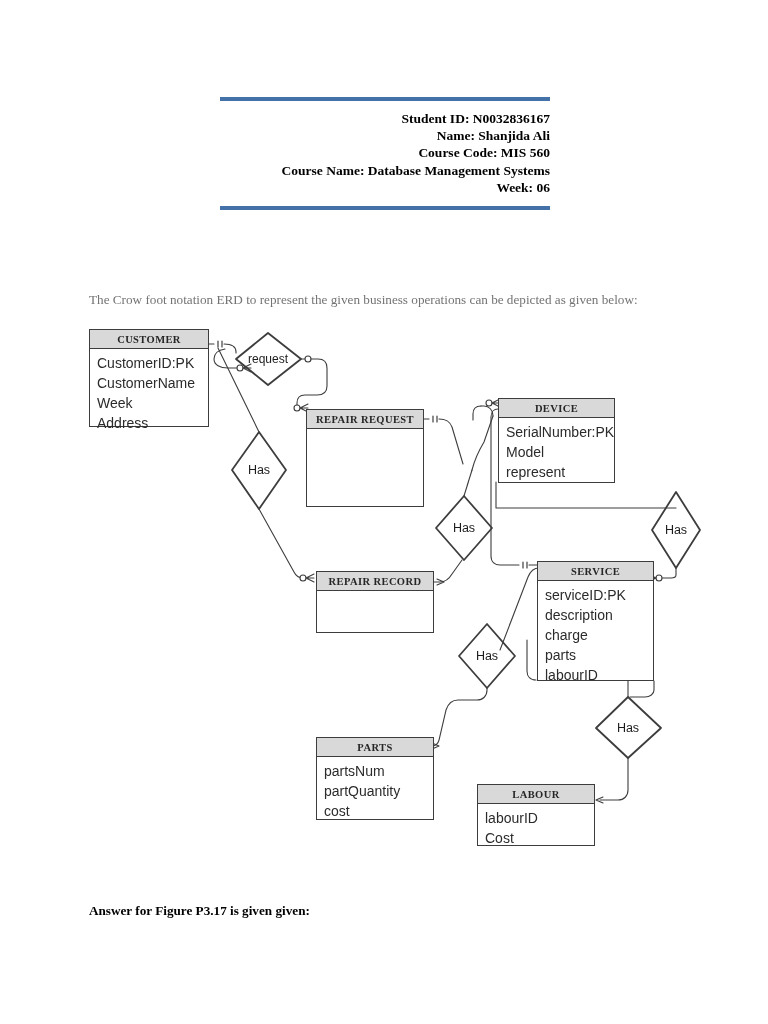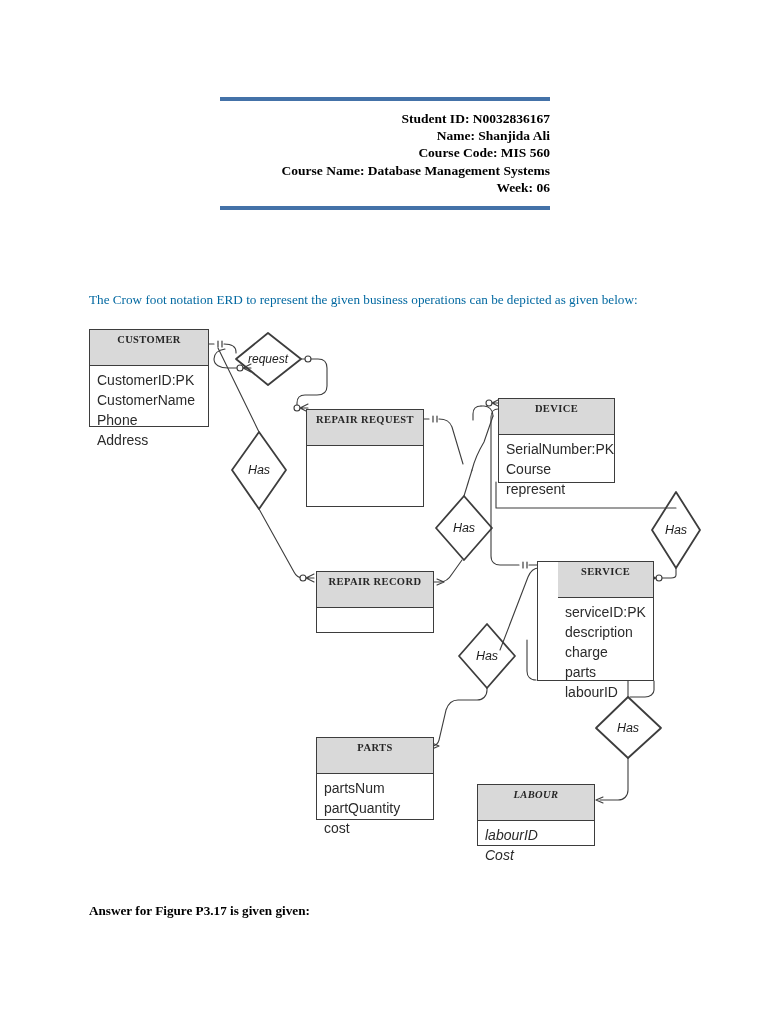--- a/index.html
+++ b/index.html
@@ -39,21 +39,21 @@
     white-space: nowrap;
     text-align: right;
   }
 
   
   .body-text {
     position: absolute;
     font-family: "Liberation Serif", serif;
     font-size: 13.2px;
     line-height: 16px;
-    color: #0369a1;
+    color: #737373;
     white-space: nowrap;
   }
   #intro-paragraph { left: 89px; top: 292px; }
   #closing-paragraph {
     left: 89px; top: 903px;
     font-weight: bold;
     color: #000;
   }
 
   
@@ -81,21 +81,21 @@
     box-sizing: border-box;
     background: #d9d9d9;
     border-bottom: 1px solid #3d3d3d;
     text-align: center;
     font-family: "Liberation Serif", serif;
     font-weight: bold;
     font-size: 10.5px;
     letter-spacing: 0.4px;
     color: #262626;
     line-height: 19px;
-    height: 36px;
+    height: 19px;
     overflow: hidden;
   }
   .entity-attrs {
     padding: 4px 0 3px 0;
   }
   .entity-attr {
     font-family: "Liberation Sans", sans-serif;
     font-size: 14px;
     color: #2b2b2b;
     line-height: 20px;
@@ -106,21 +106,20 @@
 
   
   .diamond-label {
     position: absolute;
     font-family: "Liberation Sans", sans-serif;
     font-size: 12.5px;
     color: #1c1c1c;
     text-align: center;
     white-space: nowrap;
     transform: translate(-50%, -50%);
-    font-style: italic;
   }
   .diamond-label.small {
     font-size: 12px;
   }
 </style>
 </head>
 <body>
 
 <div id="header-block">
   <div class="rule" id="header-rule-top"></div>
@@ -203,63 +202,63 @@
       <path d="M654,681 L654,690 C654,694 650,697 645,697 L630,697"></path>
 
     </g>
   </svg>
 
   <div class="entity" style="left:89px; top:329px; width:120px; height:98px;">
     <div class="entity-header">CUSTOMER</div>
     <div class="entity-attrs">
       <div class="entity-attr">CustomerID:PK</div>
       <div class="entity-attr">CustomerName</div>
-      <div class="entity-attr">Phone</div>
+      <div class="entity-attr">Week</div>
       <div class="entity-attr">Address</div>
     </div>
   </div>
 
   <div class="entity" style="left:306px; top:409px; width:118px; height:98px;">
     <div class="entity-header">REPAIR REQUEST</div>
   </div>
 
   <div class="entity" style="left:498px; top:398px; width:117px; height:85px;">
     <div class="entity-header">DEVICE</div>
     <div class="entity-attrs">
       <div class="entity-attr">SerialNumber:PK</div>
-      <div class="entity-attr">Course</div>
+      <div class="entity-attr">Model</div>
       <div class="entity-attr">represent</div>
     </div>
   </div>
 
   <div class="entity" style="left:316px; top:571px; width:118px; height:62px;">
     <div class="entity-header">REPAIR RECORD</div>
   </div>
 
-  <div class="entity" style="left:537px; top:561px; width:117px; height:120px;padding-left:20px;">
+  <div class="entity" style="left:537px; top:561px; width:117px; height:120px;">
     <div class="entity-header">SERVICE</div>
     <div class="entity-attrs">
       <div class="entity-attr">serviceID:PK</div>
       <div class="entity-attr">description</div>
       <div class="entity-attr">charge</div>
       <div class="entity-attr">parts</div>
       <div class="entity-attr">labourID</div>
     </div>
   </div>
 
   <div class="entity" style="left:316px; top:737px; width:118px; height:83px;">
     <div class="entity-header">PARTS</div>
     <div class="entity-attrs">
       <div class="entity-attr">partsNum</div>
       <div class="entity-attr">partQuantity</div>
       <div class="entity-attr">cost</div>
     </div>
   </div>
 
-  <div class="entity" style="left:477px; top:784px; width:118px; height:62px;font-style:italic;">
+  <div class="entity" style="left:477px; top:784px; width:118px; height:62px;">
     <div class="entity-header">LABOUR</div>
     <div class="entity-attrs">
       <div class="entity-attr">labourID</div>
       <div class="entity-attr">Cost</div>
     </div>
   </div>
 
   <div class="diamond-label small" style="left:268px; top:359px;">request</div>
 
   <div class="diamond-label" style="left:259px; top:470px;">Has</div>

